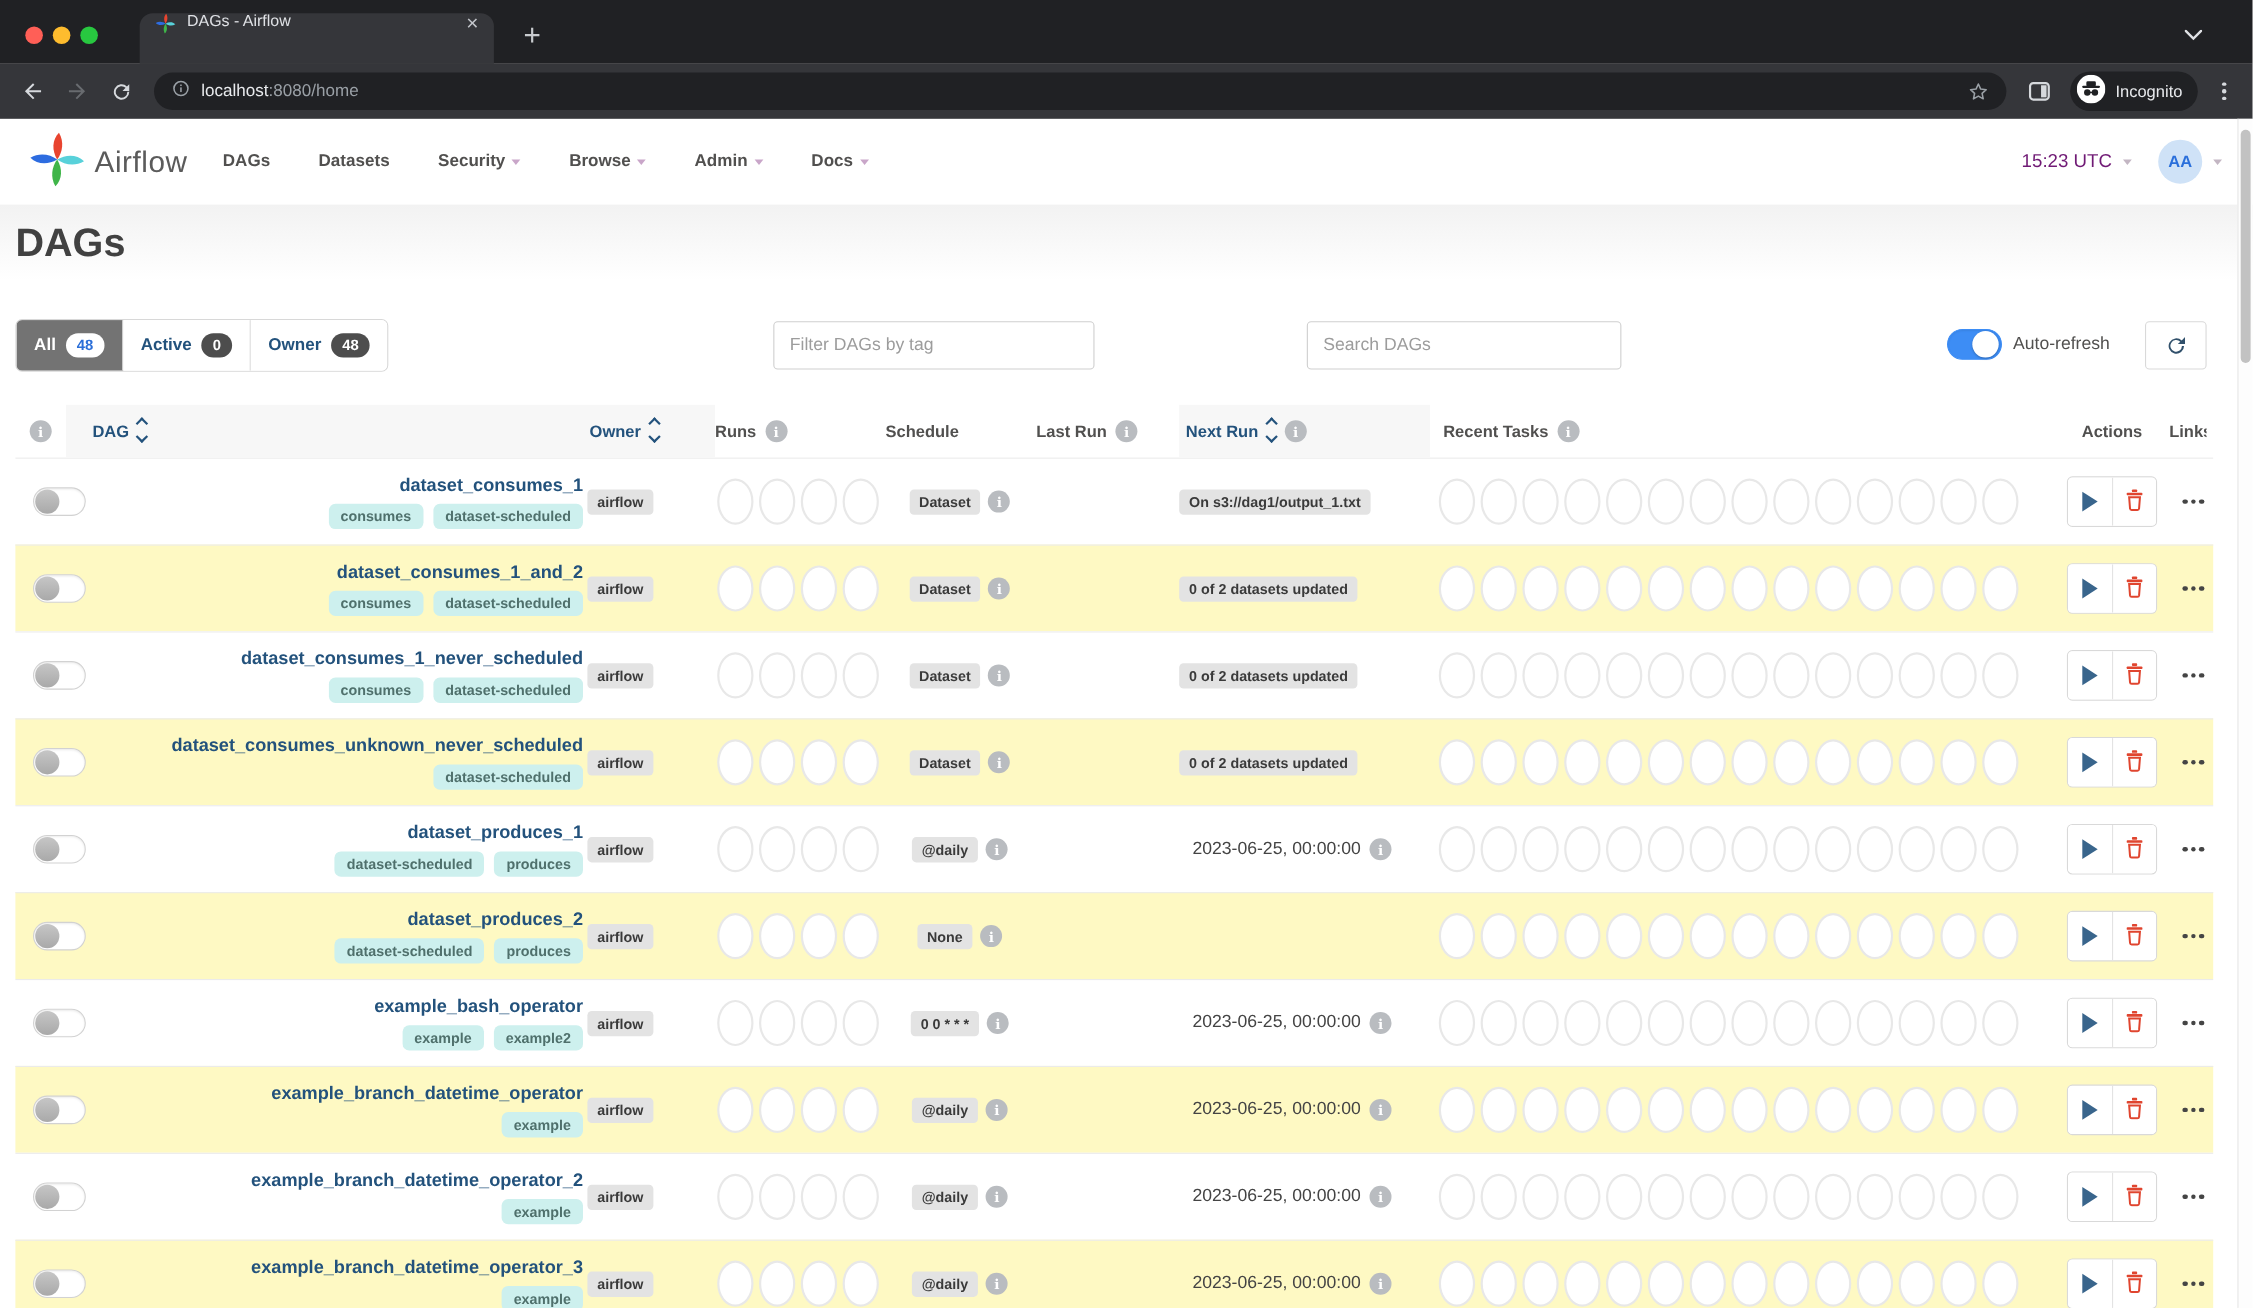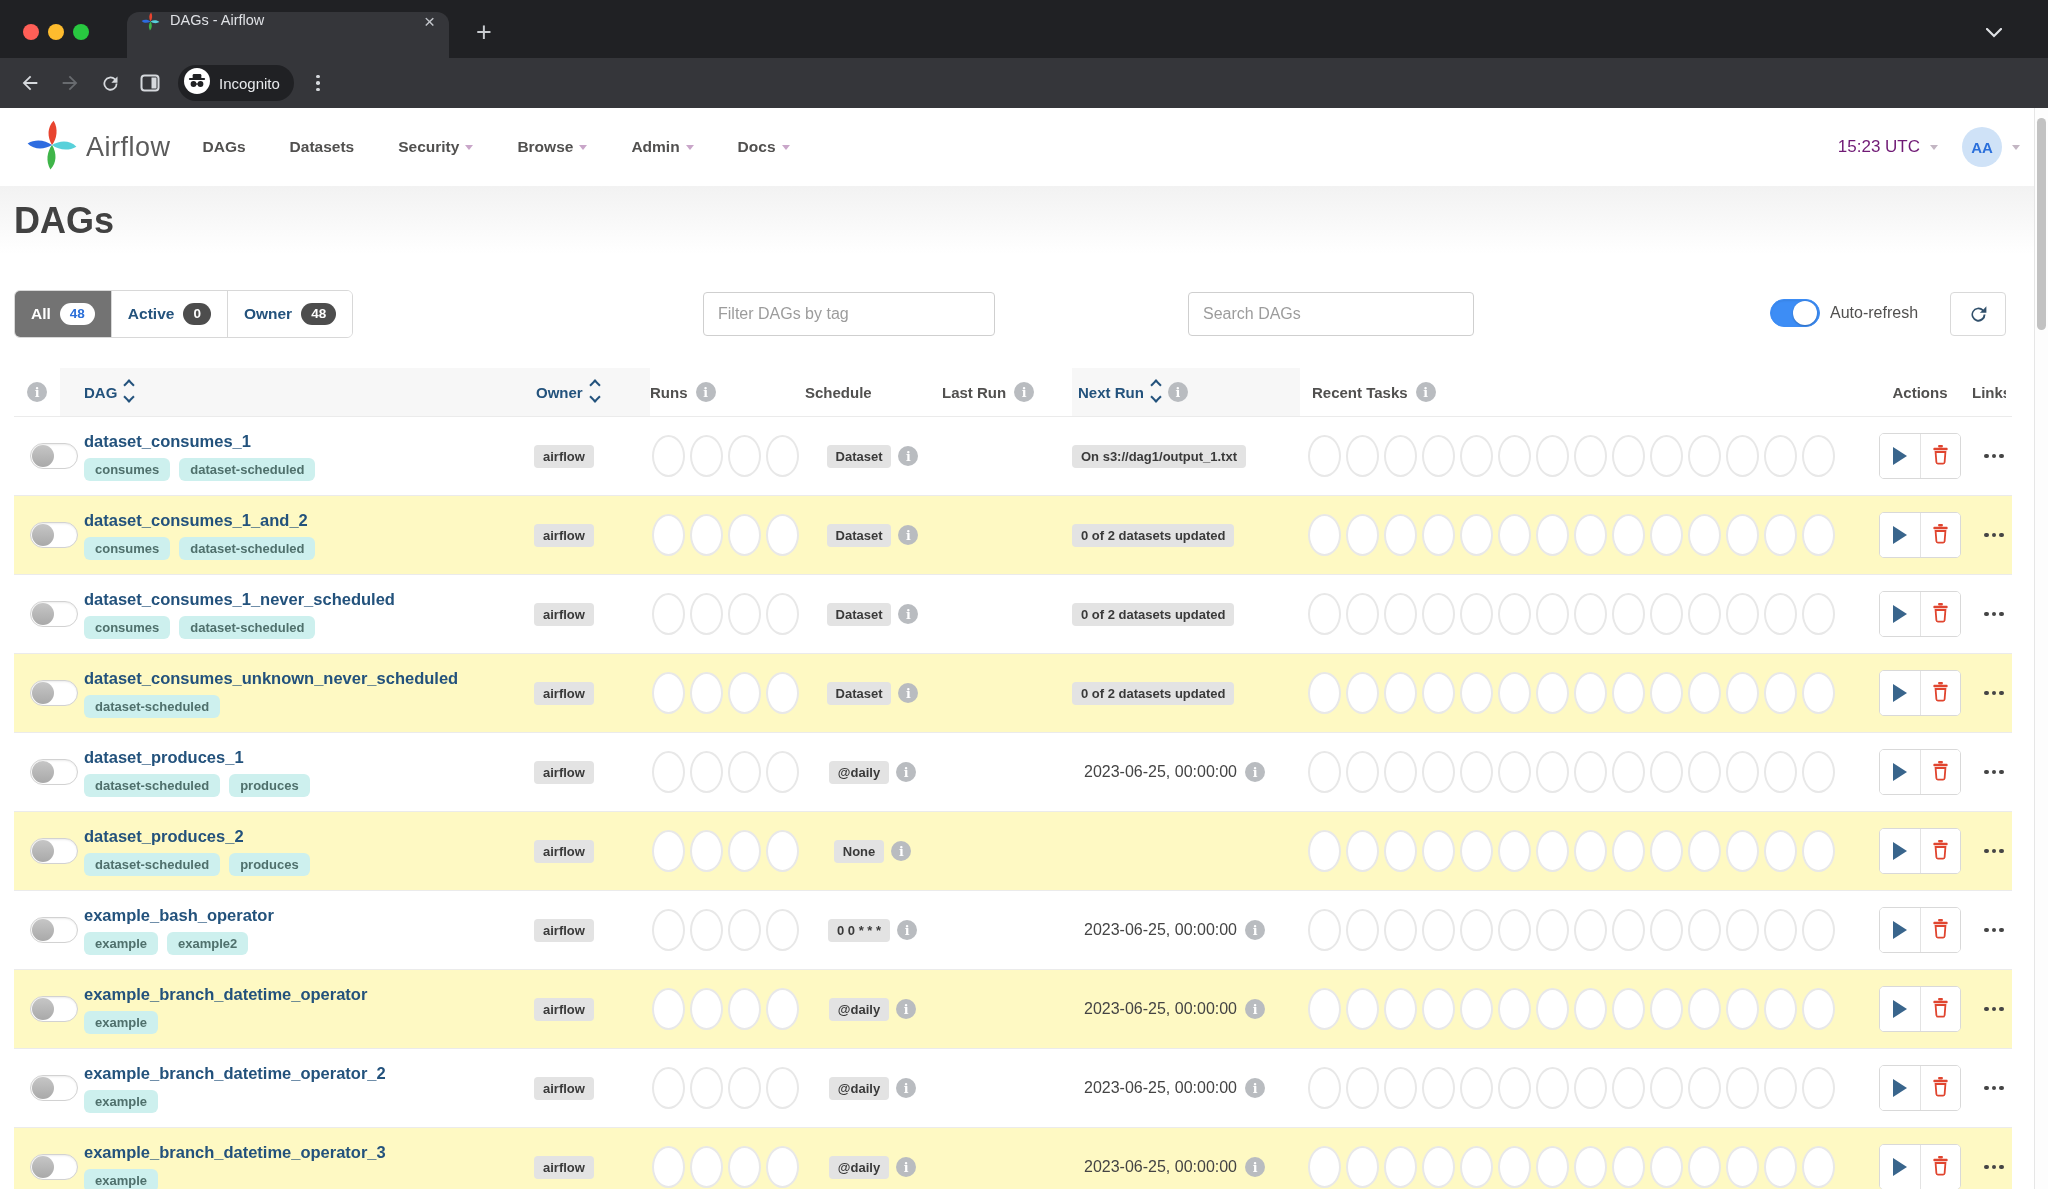--- a/index.html
+++ b/index.html
@@ -82,21 +82,21 @@
   .sort{display:inline-flex;flex-direction:column;gap:4px;margin-top:-2px}
   .sort .chev{width:8px;height:8px;border:solid #23527c;border-width:0 2px 2px 0}
   .sort .up{transform:rotate(-135deg)}
   .sort .down{transform:rotate(45deg)}
   .info-dot{width:20px;height:20px;border-radius:50%;background:#b9bcc0;color:#fff;font-size:12.5px;font-weight:700;display:inline-flex;align-items:center;justify-content:center;font-family:"DejaVu Serif",serif;flex:0 0 auto}
 
   .t-row{border-top:1px solid #ebebeb;background:#fff}
   .t-row.alt{background:#fef9c3}
   .td{display:flex;align-items:center;min-height:78px}
   .td.col-toggle .switch{margin-left:16px}
-  .dagcell{flex-direction:column;align-items:flex-start;justify-content:center;gap:7px;padding:10px 0 10px 24px}
+  .dagcell{flex-direction:column;align-items:flex-end;justify-content:center;gap:7px;padding:10px 0 10px 24px}
   .dag-name{font-size:16.5px;font-weight:700;color:#23527c;text-decoration:none;line-height:19px;cursor:pointer}
   .tag-row{display:flex;gap:9px}
   .tag{background:#cdf0ee;color:#4f706c;font-size:13px;font-weight:600;padding:4px 11px;border-radius:6px;cursor:pointer}
   .gbadge{background:#e3e3e3;color:#3a3a3a;font-size:13px;font-weight:700;padding:4px 9px;border-radius:4px;white-space:nowrap}
   .owner-badge{margin-left:4px;cursor:pointer}
   .td.col-runs{padding-left:2px}
   .circles{display:flex;gap:5px}
   .state-circle{width:33px;height:42px;border:2px solid #e8e8e8;border-radius:50%;background:#fff;cursor:pointer}
   .td.col-schedule{justify-content:center;gap:7px}
   .td.col-nextrun{gap:8px}
@@ -155,20 +155,35 @@
     <span class="navbtn">
       <svg width="22" height="22" viewBox="0 0 24 24">
           <path d="M4 11h12.2l-5.6-5.6L12 4l8 8-8 8-1.4-1.4 5.6-5.6H4z" fill="#686b6f"></path>
         </svg>
     </span>
     <span class="navbtn">
       <svg width="21" height="21" viewBox="0 0 24 24">
           <path d="M17.6 6.4A8 8 0 1 0 20 12h-2a6 6 0 1 1-1.8-4.2L13 11h7V4l-2.4 2.4z" fill="#d6d9dd"></path>
         </svg>
     </span>
+    <div class="omnibox">
+      <span>
+        <svg width="17" height="17" viewBox="0 0 24 24">
+            <circle cx="12" cy="12" r="9" fill="none" stroke="#9aa0a6" stroke-width="2"></circle>
+            <rect x="11" y="10.5" width="2" height="6" fill="#9aa0a6"></rect>
+            <rect x="11" y="6.8" width="2" height="2" fill="#9aa0a6"></rect>
+          </svg>
+      </span>
+      <span class="url"><span class="host">localhost</span><span class="rest">:8080/home</span></span>
+      <span class="omni-star">
+        <svg width="19" height="19" viewBox="0 0 24 24">
+            <path d="M12 3l2.7 5.8 6.3.7-4.7 4.3 1.3 6.2L12 16.9 6.4 20l1.3-6.2L3 9.5l6.3-.7z" fill="none" stroke="#9aa0a6" stroke-width="1.8" stroke-linejoin="round"></path>
+          </svg>
+      </span>
+    </div>
     <span class="navbtn">
       <svg width="20" height="20" viewBox="0 0 20 20">
           <rect x="1.5" y="2.5" width="17" height="15" rx="3" fill="none" stroke="#d6d9dd" stroke-width="2"></rect>
           <rect x="11.5" y="4.5" width="5" height="11" fill="#d6d9dd"></rect>
         </svg>
     </span>
     <div class="incog">
       <span>
         <svg width="26" height="26" viewBox="0 0 24 24">
             <circle cx="12" cy="12" r="12" fill="#fff"></circle>

